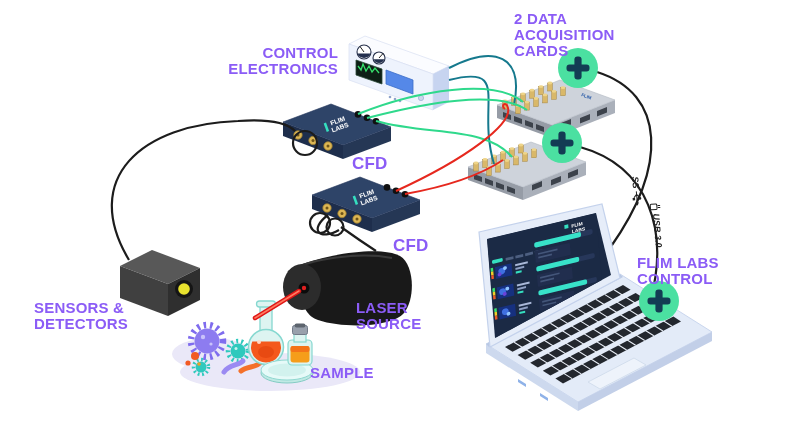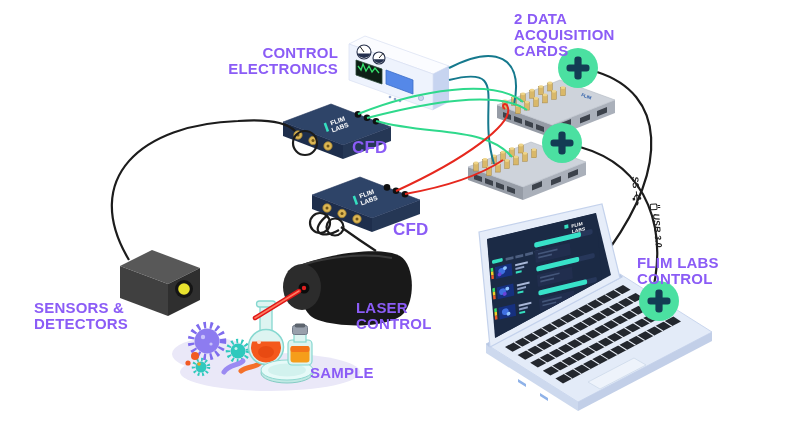--- a/index.html
+++ b/index.html
@@ -1,21 +1,21 @@
 <!DOCTYPE html>
 <html><head>
 <meta charset="utf-8">
 <style>
   html,body{margin:0;padding:0;background:#fff;}
   #canvas{position:relative;width:800px;height:441px;background:#ffffff;overflow:hidden;
           font-family:"Liberation Sans",sans-serif;}
   #scene{position:absolute;left:0;top:0;}
   .lbl{position:absolute;font:800 15px/1.05 "Liberation Sans",sans-serif;color:#8b5cf6;
        letter-spacing:.2px;white-space:pre-line;}
-  .lbl.big{font-size:17px;}
+  .lbl.big{font-size:17px;margin-top:16px;}
   .lbl.right{text-align:right;}
   .lbl.center{}
   .usb-lbl{position:absolute;display:flex;align-items:center;gap:2px;
            font:italic 600 9px "Liberation Sans",sans-serif;color:#222;
            transform-origin:0 0;transform:rotate(85deg);white-space:nowrap;}
 </style>
 </head>
 <body>
 
 <div id="canvas">
@@ -293,21 +293,21 @@
 <div class="lbl right" style="left:226px;top:45px;width:112px;">CONTROL
 ELECTRONICS</div>
 <div class="lbl" style="left:514px;top:11px;">2 DATA
 ACQUISITION
 CARDS</div>
 <div class="lbl big" style="left:352px;top:139px;">CFD</div>
 <div class="lbl big" style="left:393px;top:221px;">CFD</div>
 <div class="lbl center" style="left:34px;top:300px;width:122px;">SENSORS &amp;
 DETECTORS</div>
 <div class="lbl" style="left:356px;top:300px;">LASER
-CONTROL</div>
+SOURCE</div>
 <div class="lbl" style="left:310px;top:365px;">SAMPLE</div>
 <div class="lbl" style="left:637px;top:255px;">FLIM LABS
 CONTROL</div>
 
 <div class="usb-lbl" style="left:640px;top:176px;">
   <span>SS</span>
   <svg width="18" height="10" viewBox="0 0 18 10">
     <path d="M1,5 H12 M4,5 L7,2.2 M4,5 L7,7.8" stroke="#222" stroke-width="1" fill="none"></path>
     <polygon points="12,3.4 15.5,5 12,6.6" fill="#222"></polygon>
     <circle cx="8.3" cy="2" r="1.4" fill="#222"></circle>

